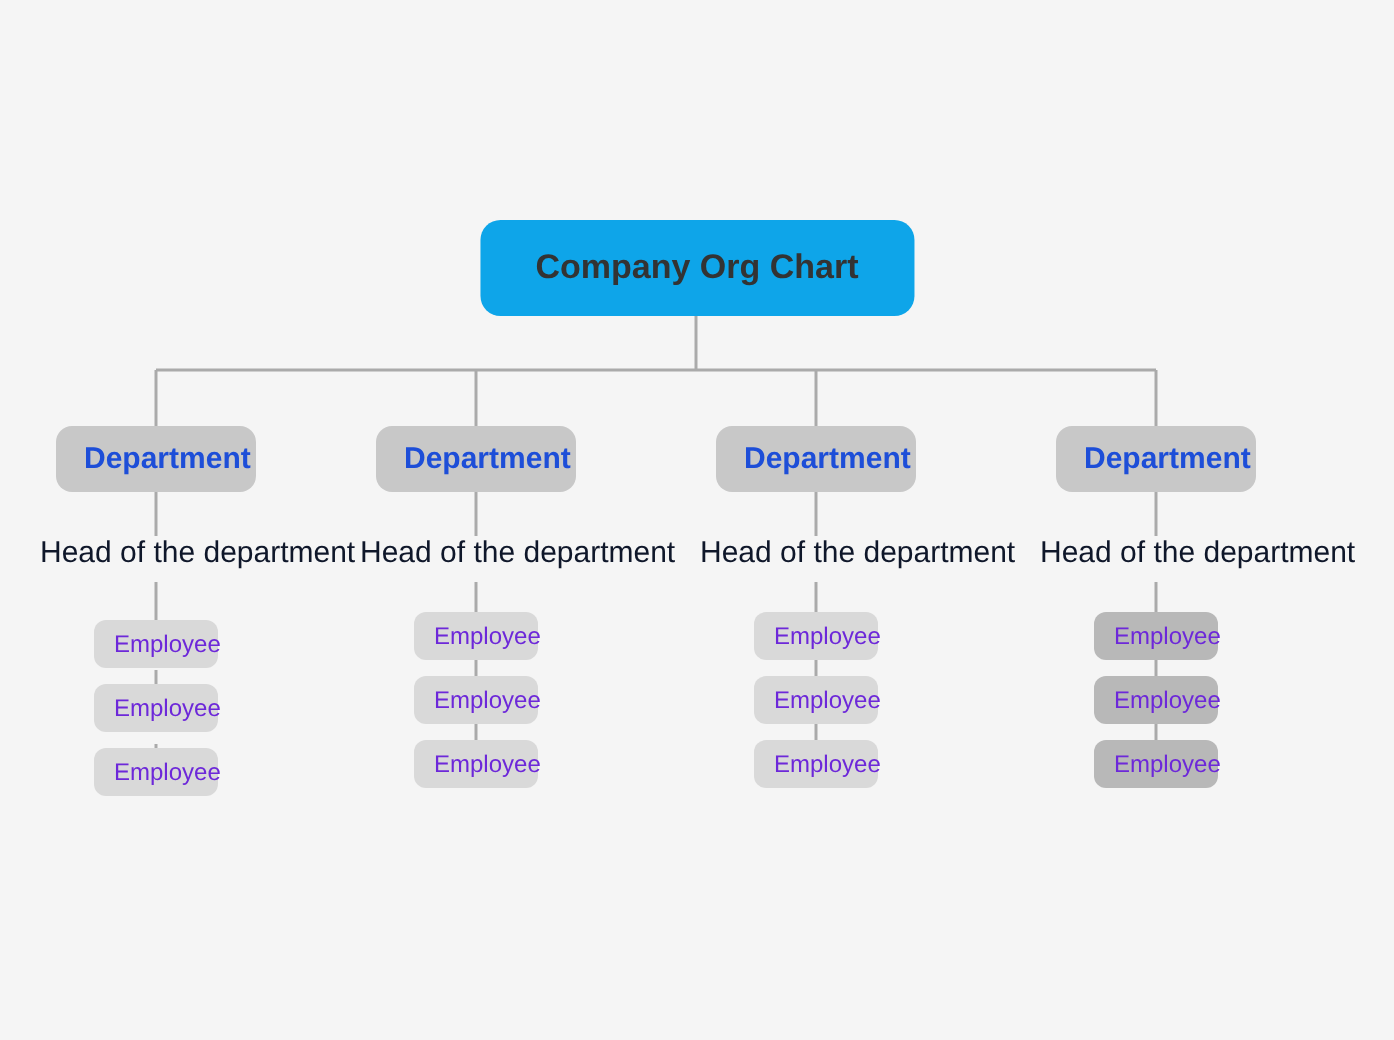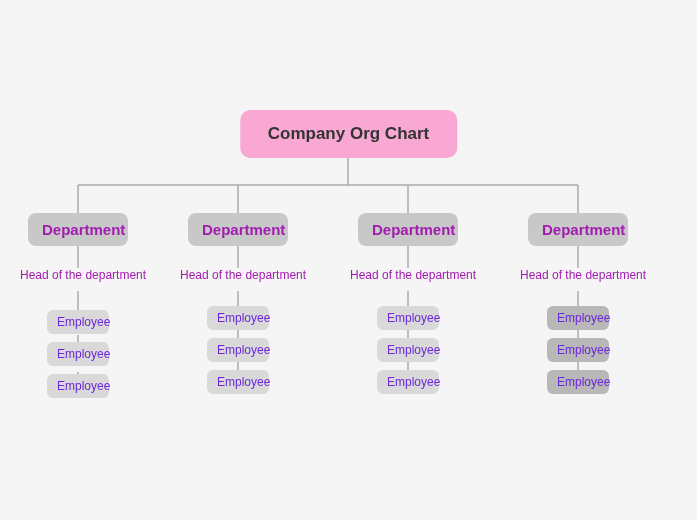--- a/index.html
+++ b/index.html
@@ -21,21 +21,21 @@
       position: relative;
       background: #f5f5f5;
     }
 
     
     .root-node {
       position: absolute;
       left: 50%;
       transform: translateX(-50%);
       top: 110px;
-      background: #f9a8d4;
+      background: #0ea5e9;
       border-radius: 10px;
       padding: 14px 28px;
       font-size: 17px;
       font-weight: bold;
       color: #333;
       white-space: nowrap;
       text-align: center;
     }
 
     
@@ -49,28 +49,28 @@
     }
 
     
     .dept-box {
       position: absolute;
       background: #c8c8c8;
       border-radius: 8px;
       padding: 8px 14px;
       font-size: 15px;
       font-weight: bold;
-      color: #a21caf;
+      color: #1d4ed8;
     }
 
     
     .head-label {
       position: absolute;
-      font-size: 12px;
-      color: #a21caf;
+      font-size: 15px;
+      color: #0f172a;
       white-space: nowrap;
     }
 
     
     .emp-box {
       position: absolute;
       background: #d9d9d9;
       border-radius: 6px;
       padding: 5px 10px;
       font-size: 12px;

